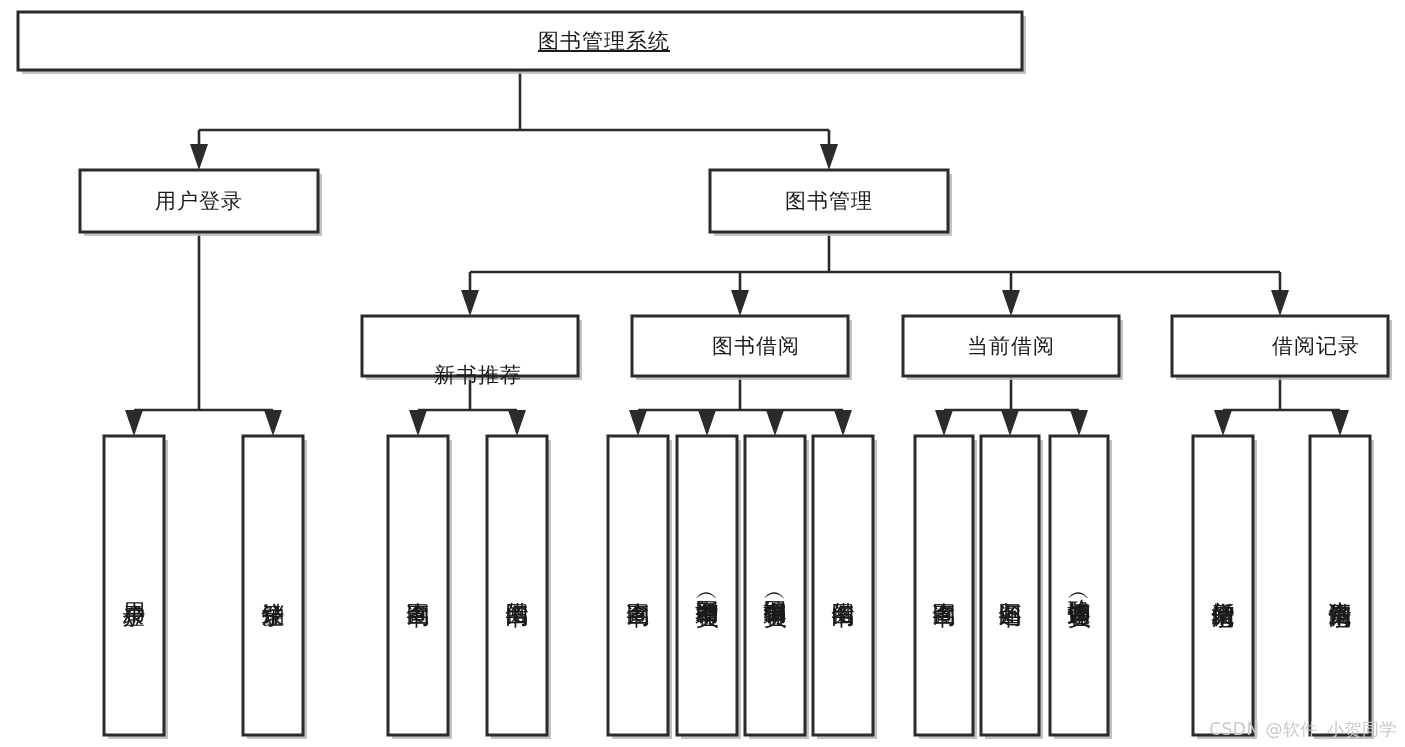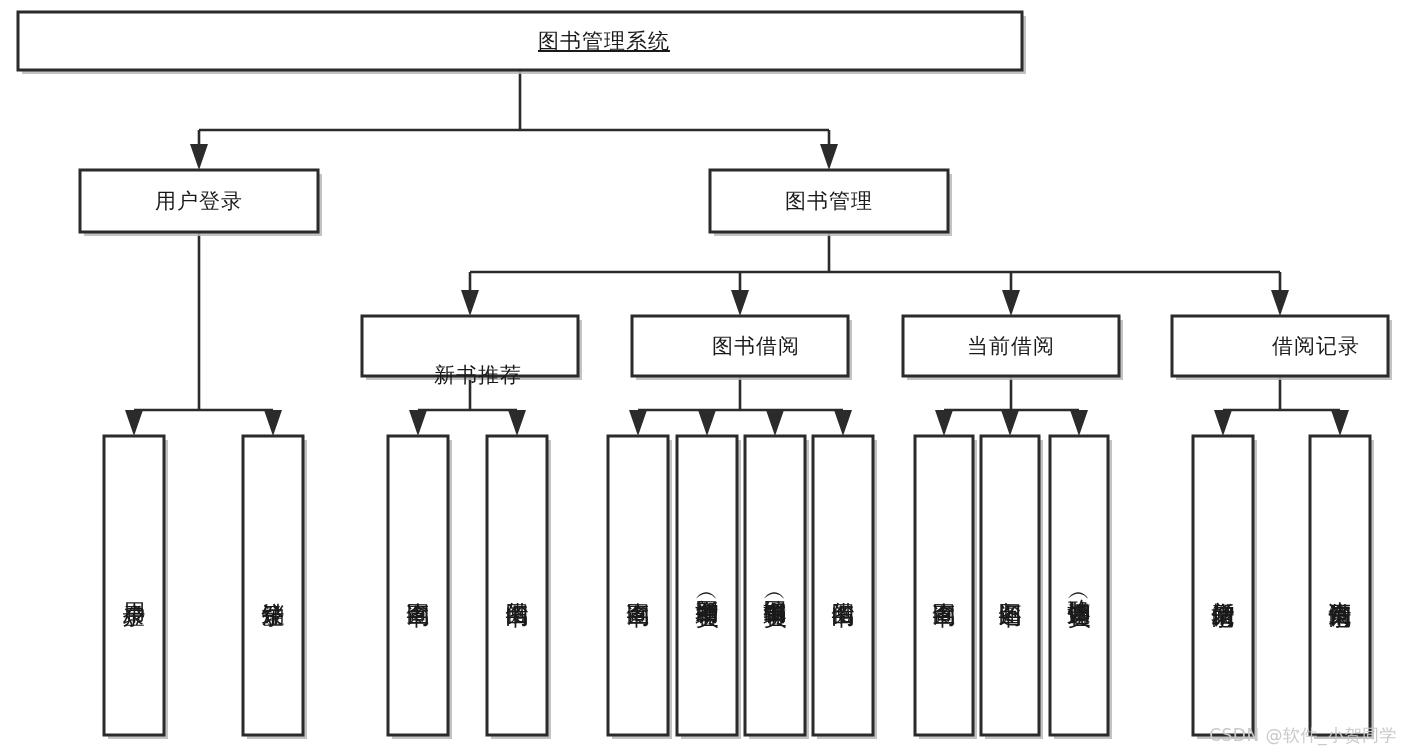--- a/index.html
+++ b/index.html
@@ -67,21 +67,21 @@
     justify-content: center;
     font-family: "DejaVu Sans", "Liberation Sans", sans-serif;
     font-size: 21px;
     color: #1a1a1a;
     letter-spacing: 1px;
     pointer-events: none;
   }
   #watermark {
     position: absolute;
     right: 8px;
-    bottom: 0;
+    bottom: 6px;
     font-family: "DejaVu Sans", "Liberation Sans", sans-serif;
     font-size: 17px;
     color: #c9c9c9;
     letter-spacing: 0.5px;
     white-space: nowrap;
   }
 </style>
 </head>
 <body>
 

